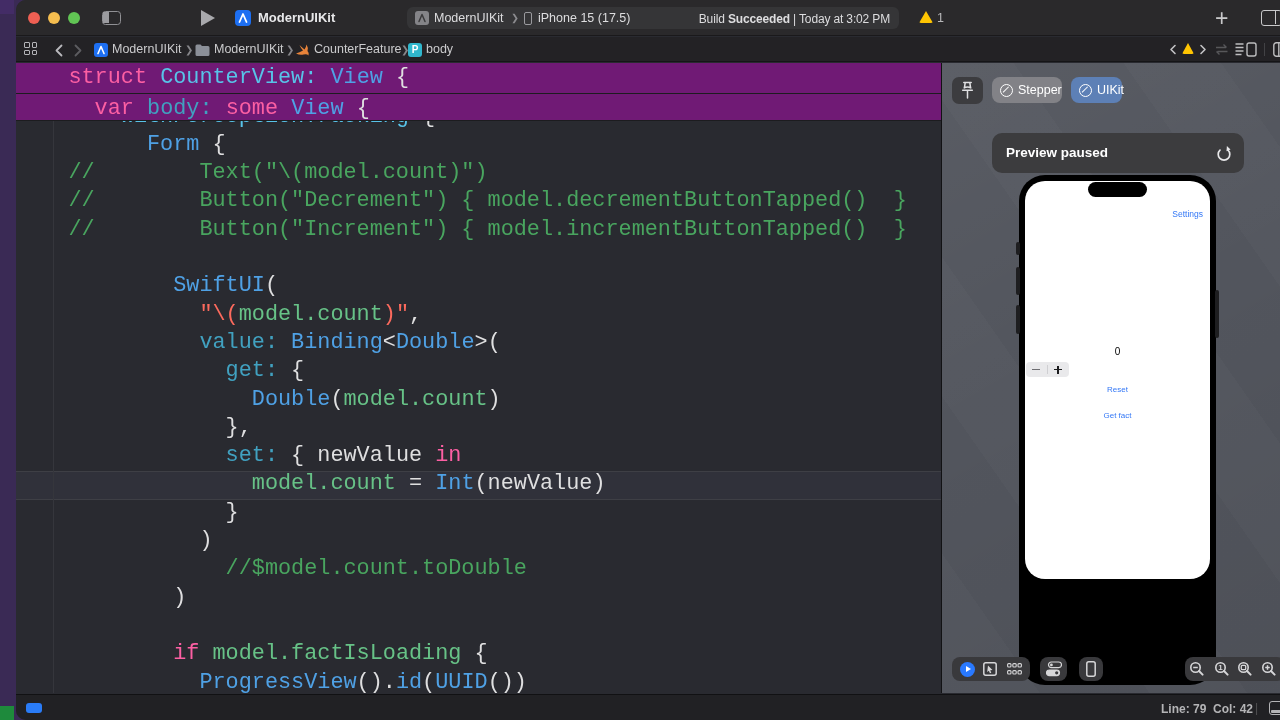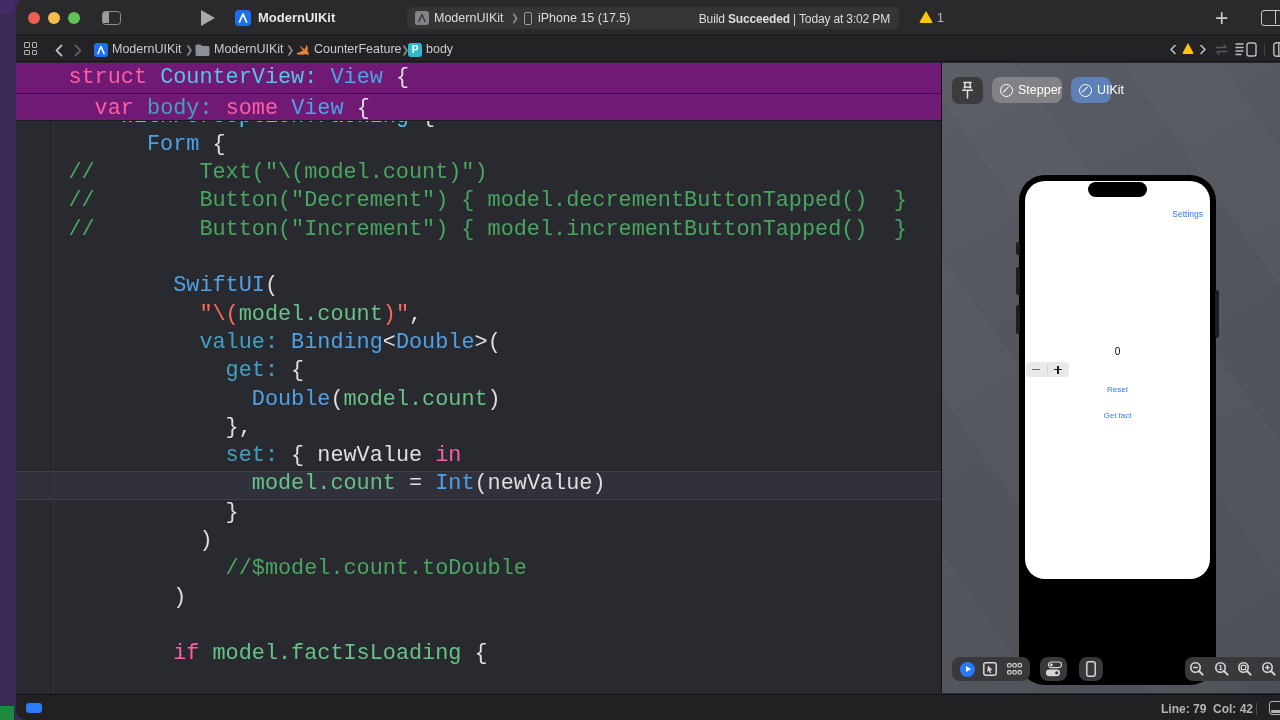--- a/index.html
+++ b/index.html
@@ -61,21 +61,21 @@
   #sticky1 { height:31px; line-height:30px; }
   #sticky2 { height:27px; line-height:29px; }
 
   
   #canvas { position:absolute; left:926px; top:63px; width:354px; height:630px; background-color:#53565e;
     background-image:repeating-linear-gradient(55deg, rgba(255,255,255,0.012) 0 80px, rgba(0,0,0,0.01) 80px 170px), linear-gradient(150deg, rgba(255,255,255,0.045) 0%, rgba(255,255,255,0.0) 45%, rgba(0,0,0,0.06) 100%); }
   #divider { position:absolute; left:925px; top:63px; width:1px; height:630px; background:#121214; }
   #pinbtn { position:absolute; left:10px; top:14px; width:31px; height:27px; background:#3c3c3f; border-radius:7px; }
   .pill { position:absolute; top:14px; height:26px; border-radius:8px; color:#ffffff; font-size:12.5px; line-height:26px; }
   #pill-swiftui { left:50px; width:70px; background:#828287; }
-  #pill-uikit { left:129px; width:40px; background:#5d80b6; }
+  #pill-uikit { left:129px; width:51px; background:#5d80b6; }
   .pill .nosign { position:absolute; left:8px; top:6.5px; width:13px; height:13px; border:1.4px solid #fff; border-radius:50%; }
   .pill .nosign::before { content:""; position:absolute; left:1.2px; top:4.4px; width:8px; height:1.4px; background:#fff; transform:rotate(-45deg); }
   .pill .ptxt { position:absolute; left:26px; }
   #pausedbar { position:absolute; left:50px; top:70px; width:252px; height:40px; background:#3c3c3e; border-radius:10px; }
   #pausedbar .t { position:absolute; left:14px; top:12px; font-size:13.5px; font-weight:bold; color:#fff; }
 
   
   #phone { position:absolute; left:77px; top:112px; width:197px; height:510px; background:#000; border-radius:26px; }
   #screen { position:absolute; left:6px; top:6px; width:185px; height:398px; background:#fff; border-radius:20px; }
   #island { position:absolute; left:63px; top:1px; width:59px; height:15px; background:#000; border-radius:8px; }
@@ -206,20 +206,21 @@
     <div class="ln" style="top:294.2px">                <span class="td">get:</span> {</div>
     <div class="ln" style="top:322.5px">                  <span class="sdk">Double</span>(<span class="pr">model.count</span>)</div>
     <div class="ln" style="top:350.8px">                },</div>
     <div class="ln" style="top:407.4px">                  <span class="pr">model.count</span> = <span class="sdk">Int</span>(newValue)</div>
     <div class="ln" style="top:379.1px">                <span class="td">set:</span> { newValue <span class="kw">in</span></div>
     <div class="ln" style="top:435.7px">                }</div>
     <div class="ln" style="top:464.0px">              )</div>
     <div class="ln cm" style="top:492.3px">                //$model.count.toDouble</div>
     <div class="ln" style="top:520.6px">            )</div>
     <div class="ln" style="top:577.2px">            <span class="kw">if</span> <span class="pr">model.factIsLoading</span> {</div>
+    <div class="ln" style="top:605.5px">              <span class="sdk">ProgressView</span>().<span class="sdk">id</span>(<span class="sdk">UUID</span>())</div>
   </div>
 
   <div id="sticky">
     <div class="stickyrow" id="sticky1">    <span class="kw">struct</span> <span class="ty">CounterView</span><span class="ty">:</span> <span class="sdk">View</span> {</div>
     <div class="stickyrow" id="sticky2">      <span class="kw">var</span> <span class="td">body</span><span class="td">:</span> <span class="kw">some</span> <span class="sdk">View</span> {</div>
   </div>
 
   <div id="divider"></div>
   <div id="canvas">
     <div id="pinbtn"><svg width="31" height="27" viewBox="0 0 31 27">
@@ -228,20 +229,27 @@
           </g>
         </svg></div>
     <div class="pill" id="pill-swiftui">
         <span class="nosign"></span>
         <span class="ptxt">Stepper</span>
       </div>
     <div class="pill" id="pill-uikit">
         <span class="nosign"></span>
         <span class="ptxt">UIKit</span>
       </div>
+    <div id="pausedbar">
+        <div class="t">Preview paused</div>
+      <svg style="position:absolute; right:12px; top:12px;" width="16" height="17" viewBox="0 0 16 17">
+          <path d="M4 5.2 A 5.8 5.8 0 1 0 12 5.2" stroke="#e8e8ea" stroke-width="1.7" fill="none" stroke-linecap="round"></path>
+          <path d="M10.9 0.9 L14.5 4.4 L10.5 6.3 Z" fill="#e8e8ea"></path>
+        </svg>
+    </div>
     <div id="phone">
       <div class="sidebtn" style="left:-3px; top:67px; height:13px;"></div>
       <div class="sidebtn" style="left:-3px; top:92px; height:28px;"></div>
       <div class="sidebtn" style="left:-3px; top:130px; height:29px;"></div>
       <div class="sidebtn" style="right:-3px; top:115px; height:48px;"></div>
       <div id="screen">
         <div id="island"></div>
         <div class="blue" style="position:absolute; right:7px; top:28px; font-size:8.5px;">Settings</div>
         <div style="position:absolute; left:0; top:165px; width:185px; text-align:center; font-size:10px; color:#000;">0</div>
         <div id="stepper">

